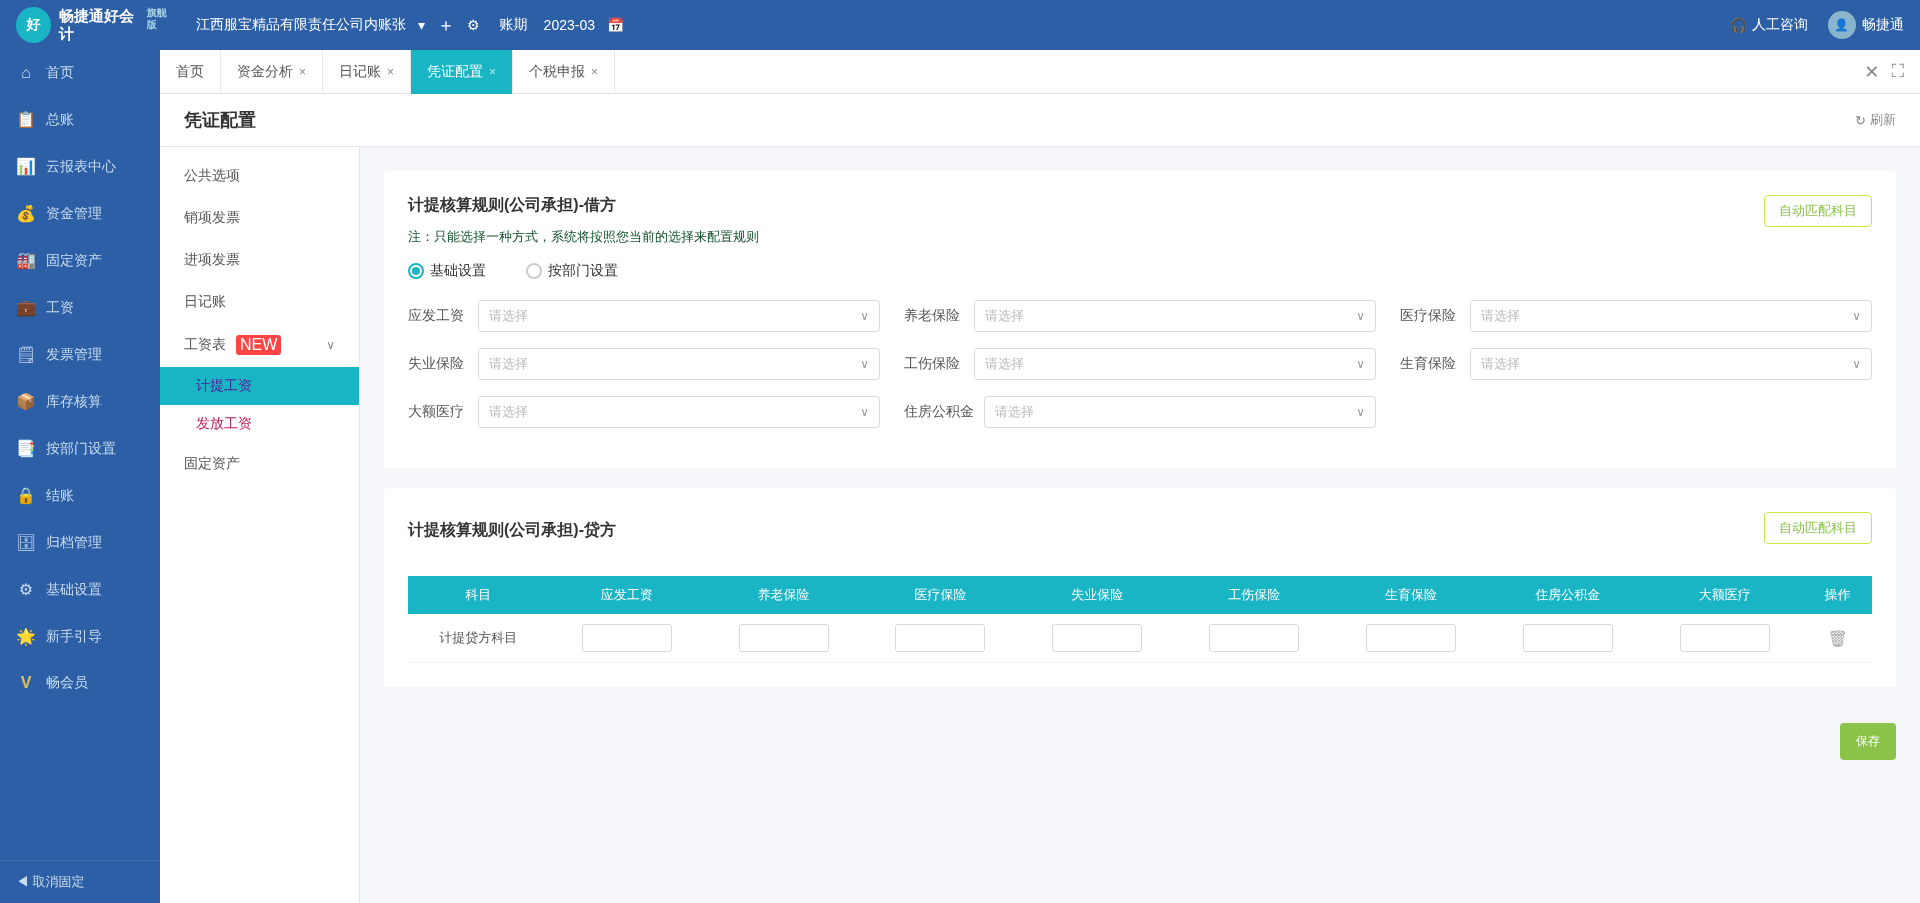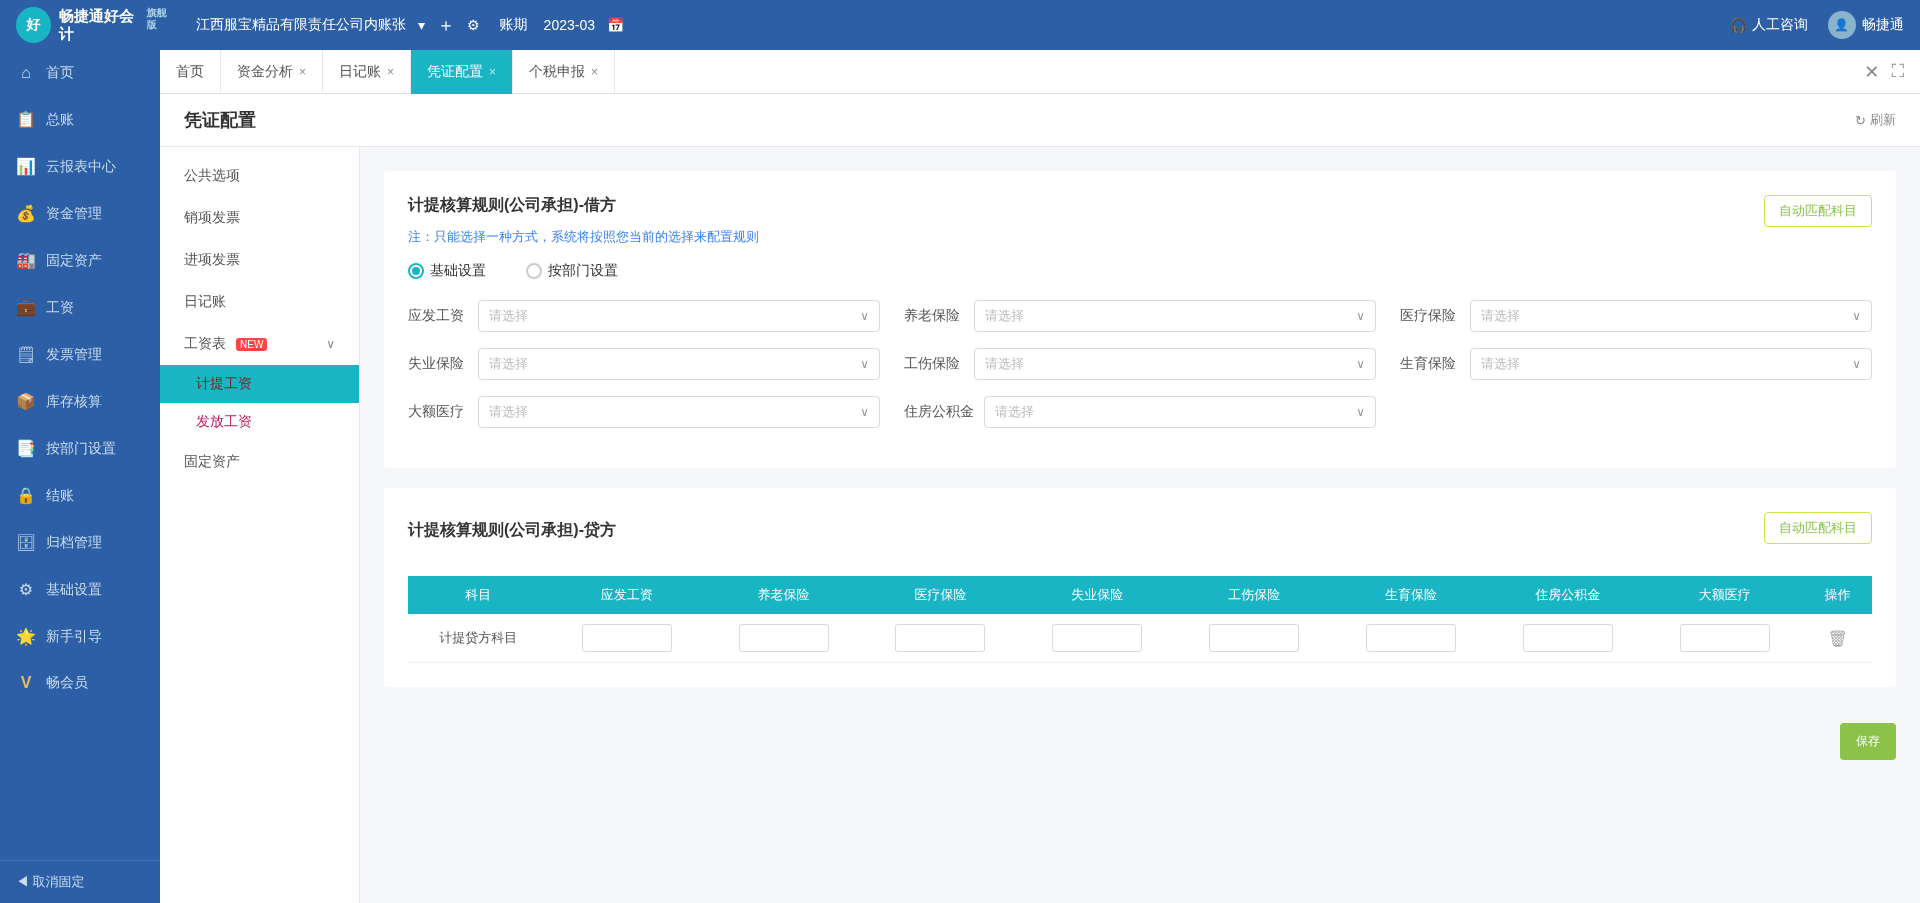--- a/index.html
+++ b/index.html
@@ -191,32 +191,32 @@
       position: relative;
     }
     .sub-sidebar-item.has-children {
       display: flex;
       align-items: center;
       justify-content: space-between;
     }
     .new-badge {
       background: #ff4444;
       color: white;
-      font-size: 10px;
+      font-size: 16px;
       padding: 1px 4px;
       border-radius: 3px;
       margin-left: 4px;
     }
     .sub-child-item {
       padding: 10px 24px 10px 36px;
       font-size: 14px;
       color: #be185d;
       cursor: pointer;
     }
-    .sub-child-item.active { background: #1ab5c5; color: #7f1d1d; }
+    .sub-child-item.active { background: #1ab5c5; color: #4c1d95; }
 
     
     .main-panel {
       flex: 1;
       overflow-y: auto;
       padding: 24px;
       background: #f5f7fa;
       position: relative;
     }
 
@@ -227,21 +227,21 @@
       padding: 24px;
       margin-bottom: 20px;
     }
     .section-title {
       font-size: 16px;
       font-weight: bold;
       color: #333;
       margin-bottom: 12px;
     }
     .note-text {
-      color: #3b82f6;
+      color: #14532d;
       font-size: 13px;
       margin-bottom: 16px;
     }
 
     
     .radio-group {
       display: flex;
       gap: 40px;
       margin-bottom: 20px;
     }

